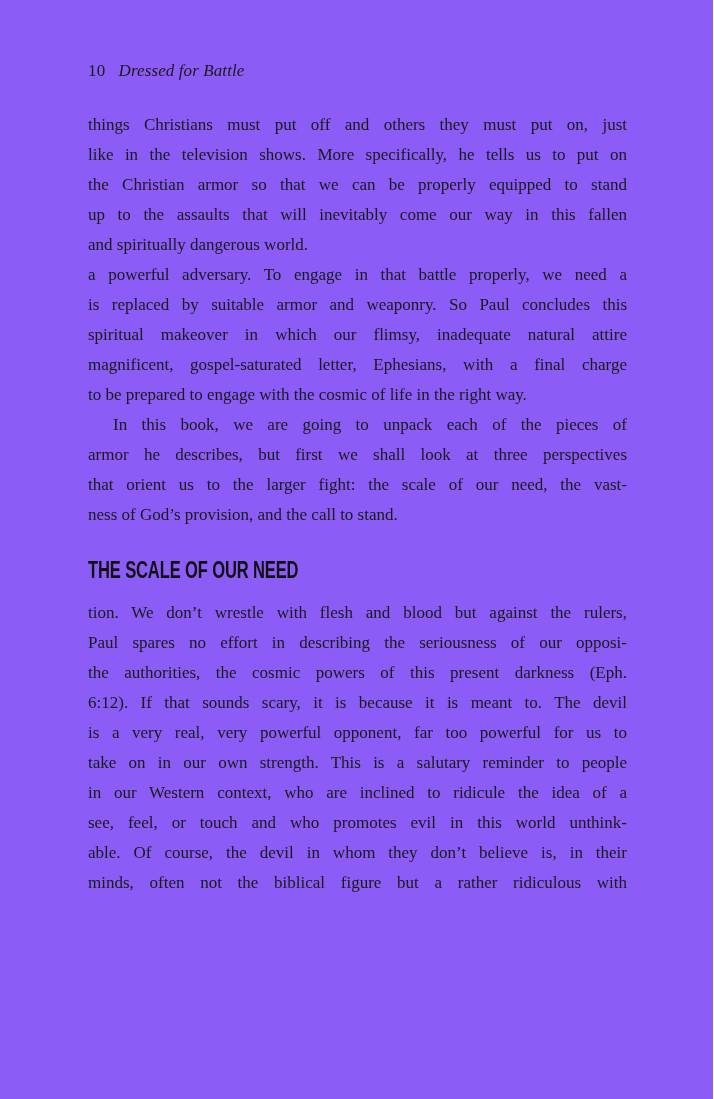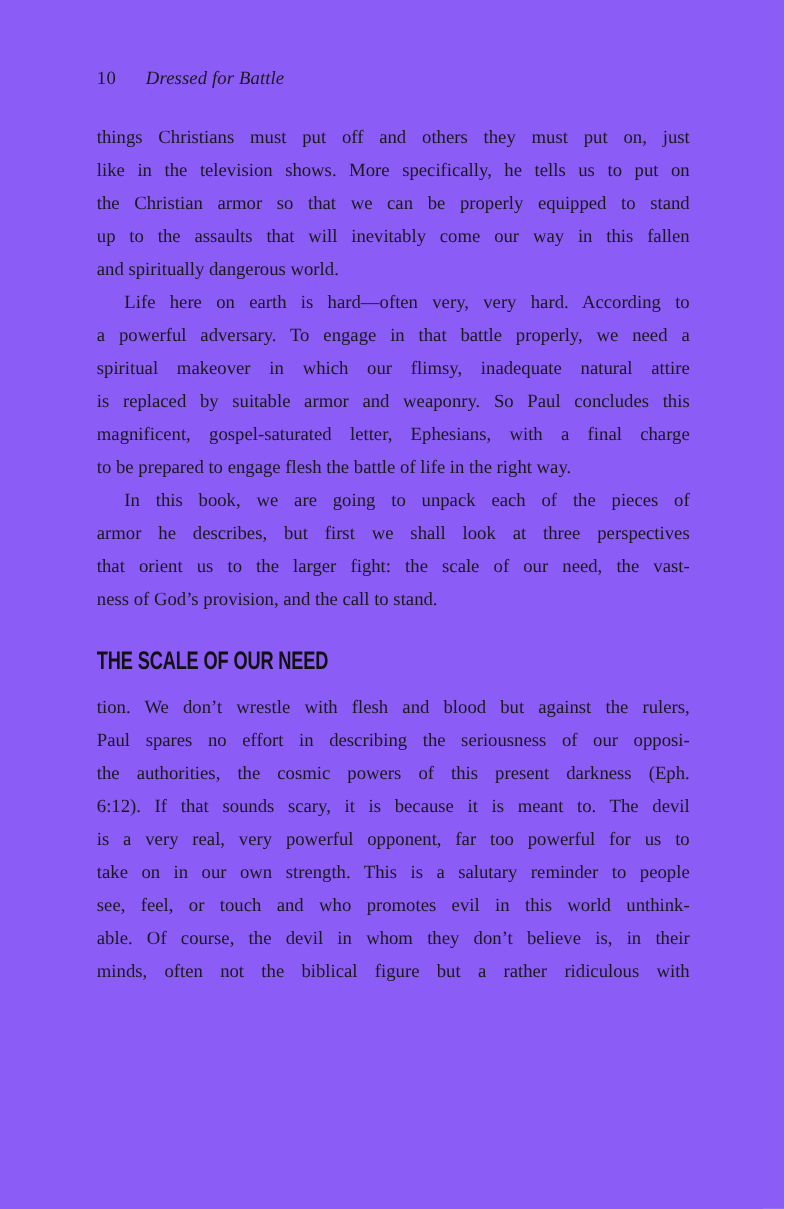--- a/index.html
+++ b/index.html
@@ -25,21 +25,21 @@
     line-height: 20px;
     display: flex;
     align-items: baseline;
   }
   .running-head .folio {
     font-style: normal;
     letter-spacing: 0.3px;
   }
   .running-head .book-title {
     font-style: italic;
-    margin-left: 27px;
+    margin-left: 13px;
     letter-spacing: 0.1px;
   }
   .body-text {
     position: absolute;
     top: 110px;
     left: 88px;
     width: 539px;
     font-size: 17px;
     line-height: 30px;
   }
@@ -81,43 +81,43 @@
 
     <div class="para">
       <div class="ln">things Christians must put off and others they must put on, just</div>
       <div class="ln">like in the television shows. More specifically, he tells us to put on</div>
       <div class="ln">the Christian armor so that we can be properly equipped to stand</div>
       <div class="ln">up to the assaults that will inevitably come our way in this fallen</div>
       <div class="ln ln-last">and spiritually dangerous world.</div>
     </div>
 
     <div class="para">
-      <div class="ln indent">Life here on earth is hard—often very, very hard. According to</div>
       <div class="ln">a powerful adversary. To engage in that battle properly, we need a</div>
+      <div class="ln">is replaced by suitable armor and weaponry. So Paul concludes this</div>
       <div class="ln">spiritual makeover in which our flimsy, inadequate natural attire</div>
-      <div class="ln">is replaced by suitable armor and weaponry. So Paul concludes this</div>
       <div class="ln">magnificent, gospel-saturated letter, Ephesians, with a final charge</div>
-      <div class="ln ln-last">to be prepared to engage flesh the battle of life in the right way.</div>
+      <div class="ln ln-last">to be prepared to engage with the cosmic of life in the right way.</div>
     </div>
 
     <div class="para">
       <div class="ln indent">In this book, we are going to unpack each of the pieces of</div>
       <div class="ln">armor he describes, but first we shall look at three perspectives</div>
       <div class="ln">that orient us to the larger fight: the scale of our need, the vast-</div>
       <div class="ln ln-last">ness of God’s provision, and the call to stand.</div>
     </div>
 
     <h2 class="section-heading">THE SCALE OF OUR NEED</h2>
 
     <div class="para">
       <div class="ln">tion. We don’t wrestle with flesh and blood but against the rulers,</div>
       <div class="ln">Paul spares no effort in describing the seriousness of our opposi-</div>
       <div class="ln">the authorities, the cosmic powers of this present darkness (Eph.</div>
       <div class="ln">6:12). If that sounds scary, it is because it is meant to. The devil</div>
       <div class="ln">is a very real, very powerful opponent, far too powerful for us to</div>
       <div class="ln">take on in our own strength. This is a salutary reminder to people</div>
+      <div class="ln">in our Western context, who are inclined to ridicule the idea of a</div>
       <div class="ln">see, feel, or touch and who promotes evil in this world unthink-</div>
       <div class="ln">able. Of course, the devil in whom they don’t believe is, in their</div>
       <div class="ln">minds, often not the biblical figure but a rather ridiculous with</div>
     </div>
 
   </main>
 </div>
 
 </body></html>

